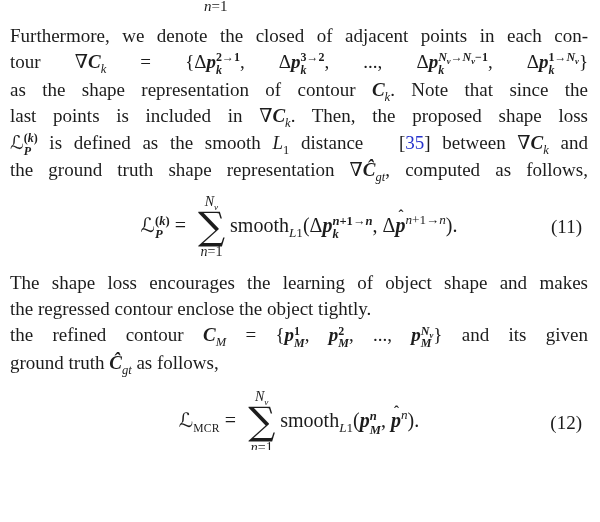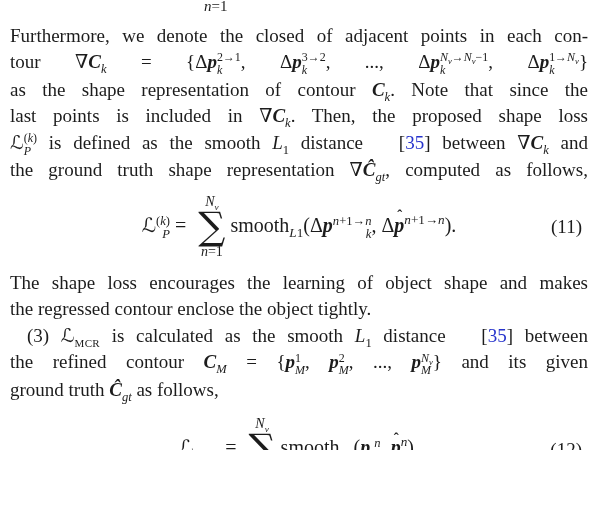--- a/index.html
+++ b/index.html
@@ -7,21 +7,21 @@
         font-family:"Liberation Serif","DejaVu Serif",serif;color:#1c1c1c;}
   .topfrag{position:absolute;top:-2px;left:204px;font-size:15px;}
   .content{position:absolute;top:23px;left:10px;width:578px;}
   .ln{font-size:19px;line-height:26px;text-align:justify;text-align-last:justify;white-space:normal;}
   .ln.last{text-align-last:left;}
   .ln.indent{text-indent:17px;}
   i{font-style:italic;}
   .bi{font-weight:bold;font-style:italic;}
   sub,sup{font-size:66%;line-height:0;}
   sub.rm{font-style:normal;font-size:58%;letter-spacing:0.3px;}
-  .ss{display:inline-block;vertical-align:-0.5em;text-align:right;font-size:63%;line-height:1.05;}
+  .ss{display:inline-block;vertical-align:-0.5em;text-align:left;font-size:63%;line-height:1.05;font-weight:bold;}
   .ss .t,.ss .b{display:block;}
   .ss sub{font-size:72%;}
   .cal{font-family:"DejaVu Serif","DejaVu Sans",serif;}
   .blue{color:#2633cc;}
   .cite{cursor:pointer;margin-left:24px;}
   .hat{position:relative;display:inline-block;}
   .hat .hx{position:absolute;left:55%;top:-0.42em;transform:translateX(-50%);font-size:0.75em;font-weight:bold;}
   .eqrow{position:relative;height:78px;display:flex;align-items:center;justify-content:center;font-size:20px;}
   .eqrow.eq11{margin-top:5px;margin-bottom:4px;}
   .eqrow.eq12{margin-top:8px;}
@@ -54,21 +54,20 @@
             <span class="top"><i>N</i><sub><i>v</i></sub></span>
             <span class="sigma">∑</span>
             <span class="bot"><i>n</i>=1</span>
           </span>smooth<sub><i>L</i>1</sub>(Δ<span class="bi">p</span><span class="ss"><span class="t"><i>n</i>+1→<i>n</i></span><span class="b"><i>k</i></span></span>, Δ<span class="hat"><span class="hx">ˆ</span><span class="bi">p</span></span><sup><i>n</i>+1→<i>n</i></sup>).</span>
       <span class="eqnum">(11)</span>
     </div>
 
     <div class="ln">The shape loss encourages the learning of object shape and makes</div>
     <div class="ln last">the regressed contour enclose the object tightly.</div>
 
-    <div class="ln indent">(3) <span class="cal">ℒ</span><sub class="rm">MCR</sub> is calculated as the smooth <i>L</i><sub>1</sub> distance <span class="cite">[<span class="blue">35</span>]</span> between</div>
     <div class="ln">the refined contour <span class="bi">C</span><sub><i>M</i></sub> = {<span class="bi">p</span><span class="ss"><span class="t">1</span><span class="b"><i>M</i></span></span>, <span class="bi">p</span><span class="ss"><span class="t">2</span><span class="b"><i>M</i></span></span>, ..., <span class="bi">p</span><span class="ss"><span class="t"><i>N</i><sub><i>v</i></sub></span><span class="b"><i>M</i></span></span>} and its given</div>
     <div class="ln last">ground truth <span class="bi">Ĉ</span><sub><i>gt</i></sub> as follows,</div>
 
     <div class="eqrow eq12">
       <span class="eqbody"><span class="cal">ℒ</span><sub class="rm">MCR</sub> = <span class="sum">
             <span class="top"><i>N</i><sub><i>v</i></sub></span>
             <span class="sigma">∑</span>
             <span class="bot"><i>n</i>=1</span>
           </span>smooth<sub><i>L</i>1</sub>(<span class="bi">p</span><span class="ss"><span class="t"><i>n</i></span><span class="b"><i>M</i></span></span>, <span class="hat"><span class="hx">ˆ</span><span class="bi">p</span></span><sup><i>n</i></sup>).</span>
       <span class="eqnum">(12)</span>

